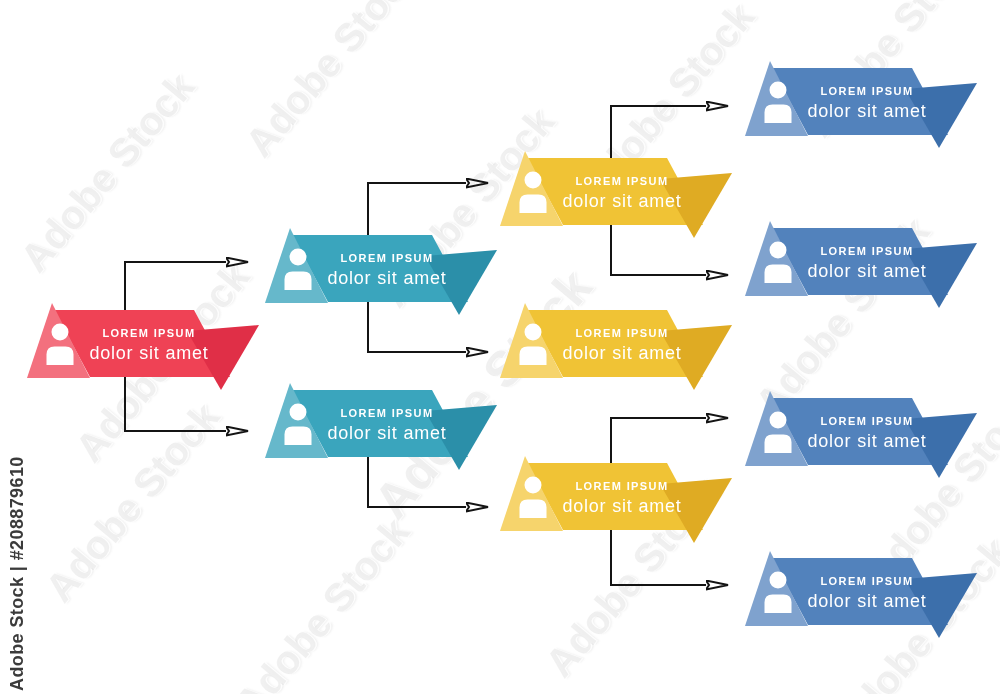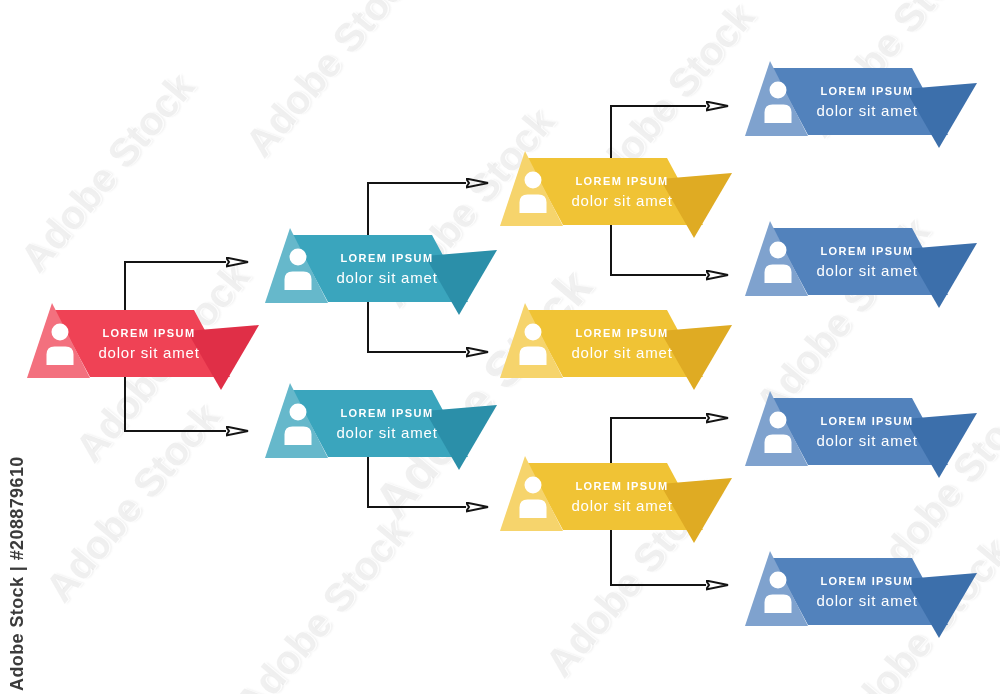--- a/index.html
+++ b/index.html
@@ -34,21 +34,21 @@
   .tri{fill:var(--light);}
   .fold{fill:var(--dark);}
   .txt{
     position:absolute;left:52px;top:23px;width:140px;text-align:center;
     color:#fff;z-index:4;
   }
   .title{
     font-size:11px;letter-spacing:1.4px;line-height:14px;font-weight:700;
   }
   .subtitle{
-    font-size:15px;letter-spacing:.8px;line-height:16px;margin-top:5px;font-weight:400;
+    font-size:18px;letter-spacing:.8px;line-height:16px;margin-top:5px;font-weight:400;
   }
 </style>
 </head>
 <body>
 
 <div class="canvas">
 
   <span class="ghost" style="left:210px;top:35px">Adobe Stock</span>
   <span class="ghost" style="left:-15px;top:150px">Adobe Stock</span>
   <span class="ghost" style="left:345px;top:185px">Adobe Stock</span>

